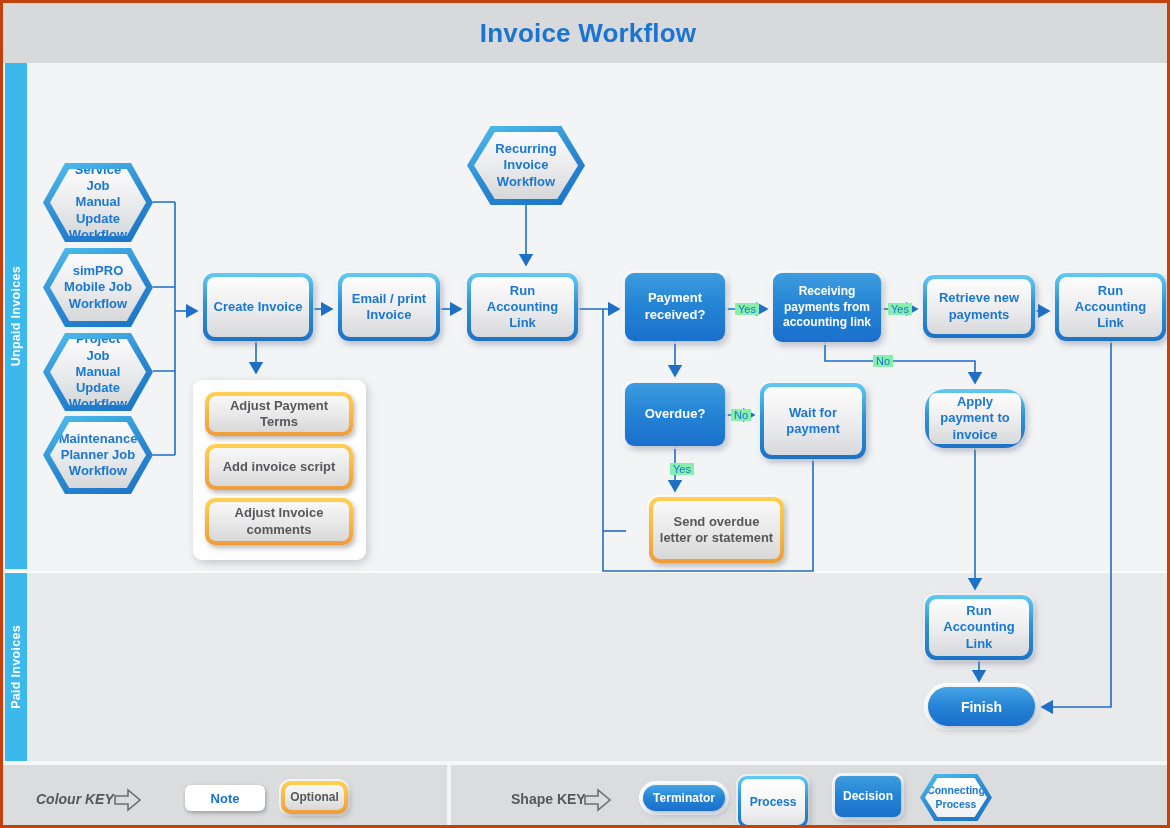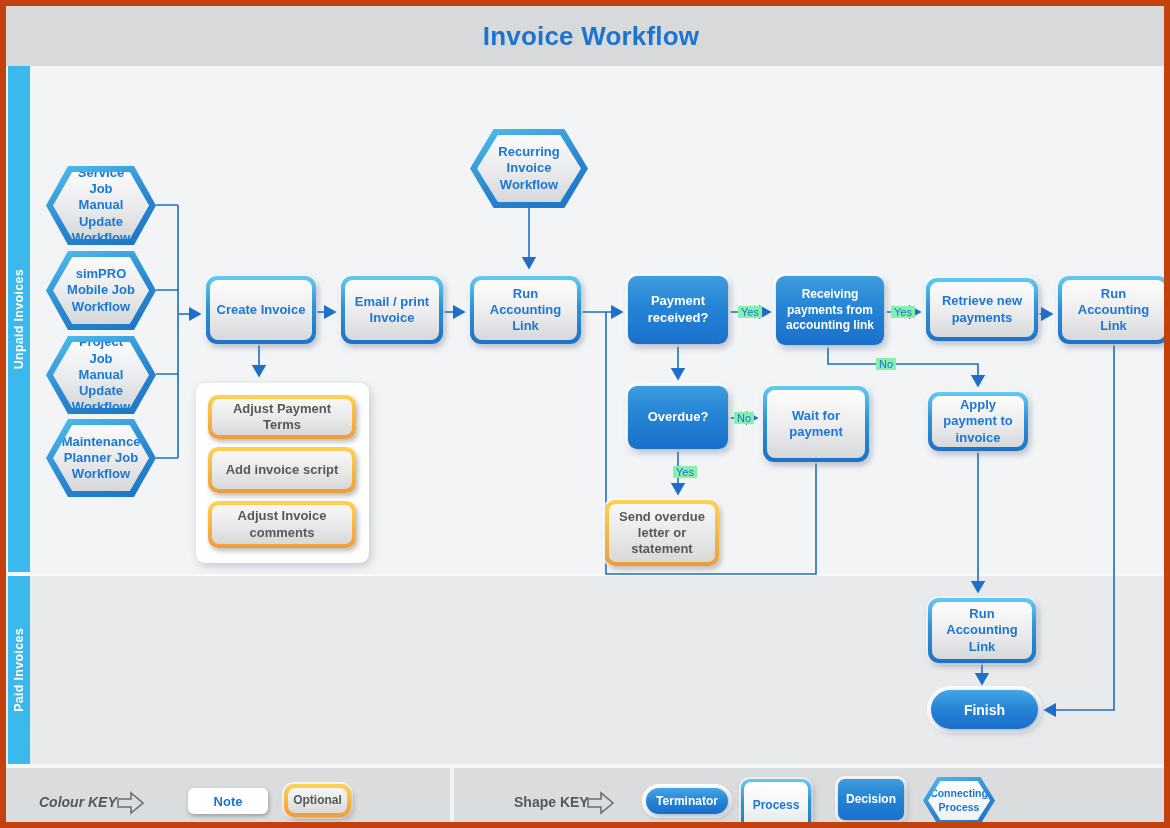--- a/index.html
+++ b/index.html
@@ -1,19 +1,19 @@
 <!DOCTYPE html>
 <html><head>
 <meta charset="utf-8">
 <style>
   * { margin:0; padding:0; box-sizing:border-box; }
   body { font-family:"Liberation Sans", sans-serif; background:#fff; }
   #stage {
     position:relative; width:1170px; height:828px;
-    border:6px solid #c2410c; overflow:hidden; background:#f3f4f6;
+    border:3px solid #c2410c; overflow:hidden; background:#f3f4f6;
   }
   
   .header {
     position:absolute; left:0; top:0; width:1170px; height:60px;
     background:#d8d9da; display:flex; align-items:center; justify-content:center;
   }
   .header h1 { color:#1b74d1; font-size:26px; font-weight:bold; letter-spacing:.2px; }
   
   .canvas-unpaid { position:absolute; left:0; top:60px; width:1170px; height:508px; background:#f3f4f6; }
   .canvas-paid   { position:absolute; left:0; top:570px; width:1170px; height:188px; background:#e9eaeb; }
@@ -204,25 +204,25 @@
 
   <div class="node process" style="left:920px;top:272px;width:112px;height:63px;">
     <div class="inner">Retrieve new payments</div>
   </div>
   <div class="node process" style="left:1052px;top:270px;width:111px;height:68px;">
     <div class="inner">Run Accounting Link</div>
   </div>
   <div class="node process" style="left:757px;top:380px;width:106px;height:76px;">
     <div class="inner">Wait for payment</div>
   </div>
-  <div class="node process" style="left:922px;top:386px;width:100px;height:59px;">
+  <div class="node process" style="left:922px;top:386px;width:100px;height:59px;border-radius:20px;">
     <div class="inner">Apply payment to invoice</div>
   </div>
 
-  <div class="node optional" style="left:599px;top:494px;width:114px;height:66px;">
+  <div class="node optional" style="left:646px;top:494px;width:135px;height:66px;">
     <div class="inner">Send overdue letter or statement</div>
   </div>
 
   <div class="node process" style="left:922px;top:592px;width:108px;height:65px;">
     <div class="inner">Run Accounting Link</div>
   </div>
   <div class="node terminator" style="left:925px;top:684px;width:107px;height:39px;">
     <span>Finish</span>
   </div>
 

